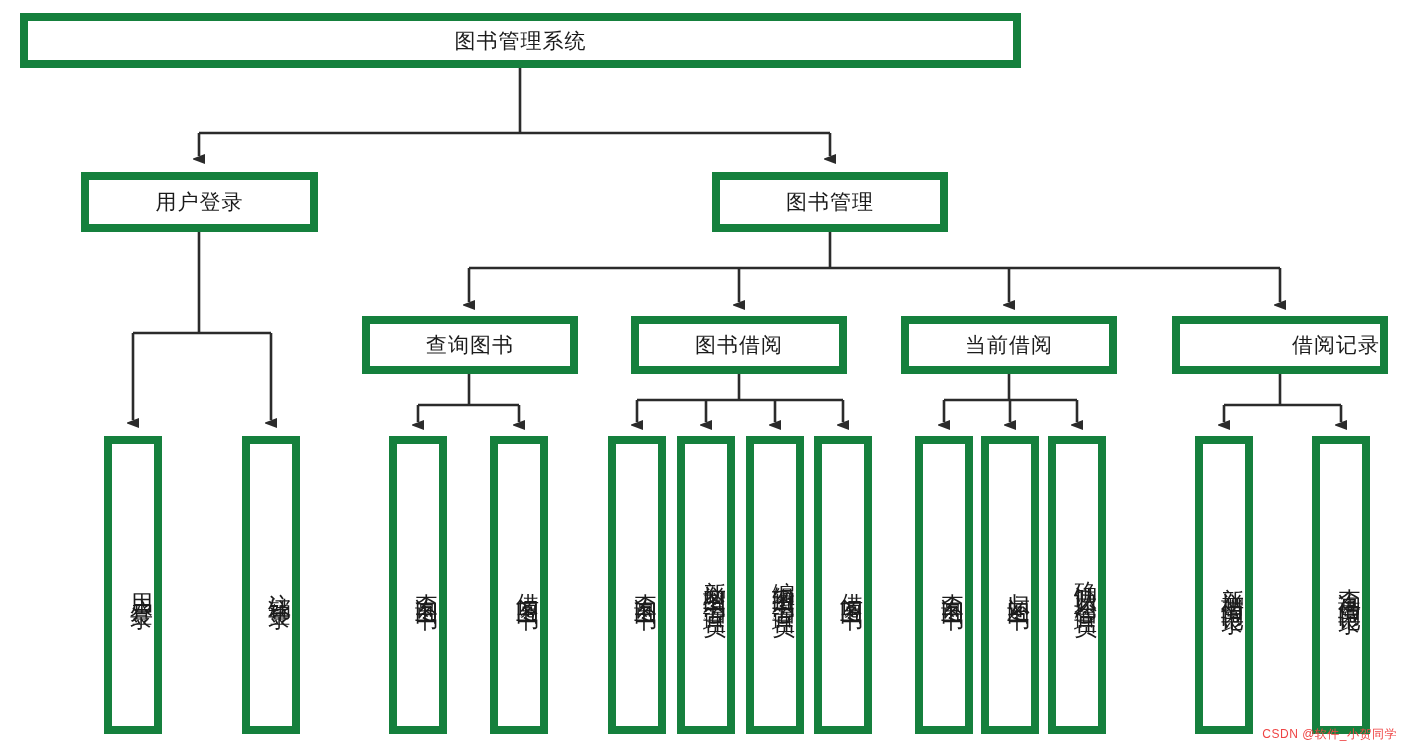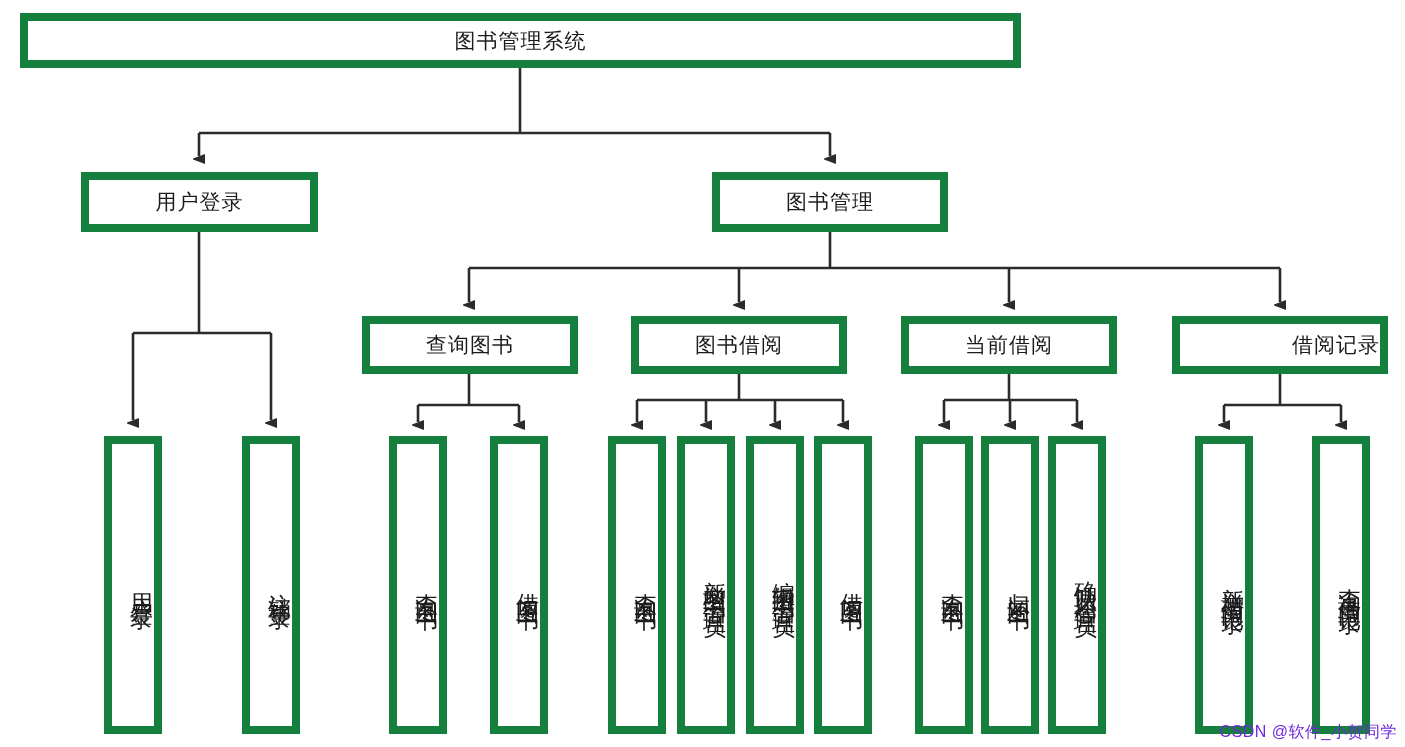--- a/index.html
+++ b/index.html
@@ -53,22 +53,22 @@
   }
   .node.vert .vlabel {
     writing-mode: vertical-rl;
     text-orientation: upright;
     white-space: nowrap;
   }
   .watermark {
     position: absolute;
     right: 8px;
     bottom: 4px;
-    font-size: 16px;
-    color: #6d28d9;
+    font-size: 12px;
+    color: #ef4444;
     letter-spacing: 0.5px;
     white-space: nowrap;
   }
 </style>
 </head>
 <body>
 
 <div id="canvas">
 
   <svg class="edges" viewBox="0 0 1405 747" xmlns="http://www.w3.org/2000/svg">

